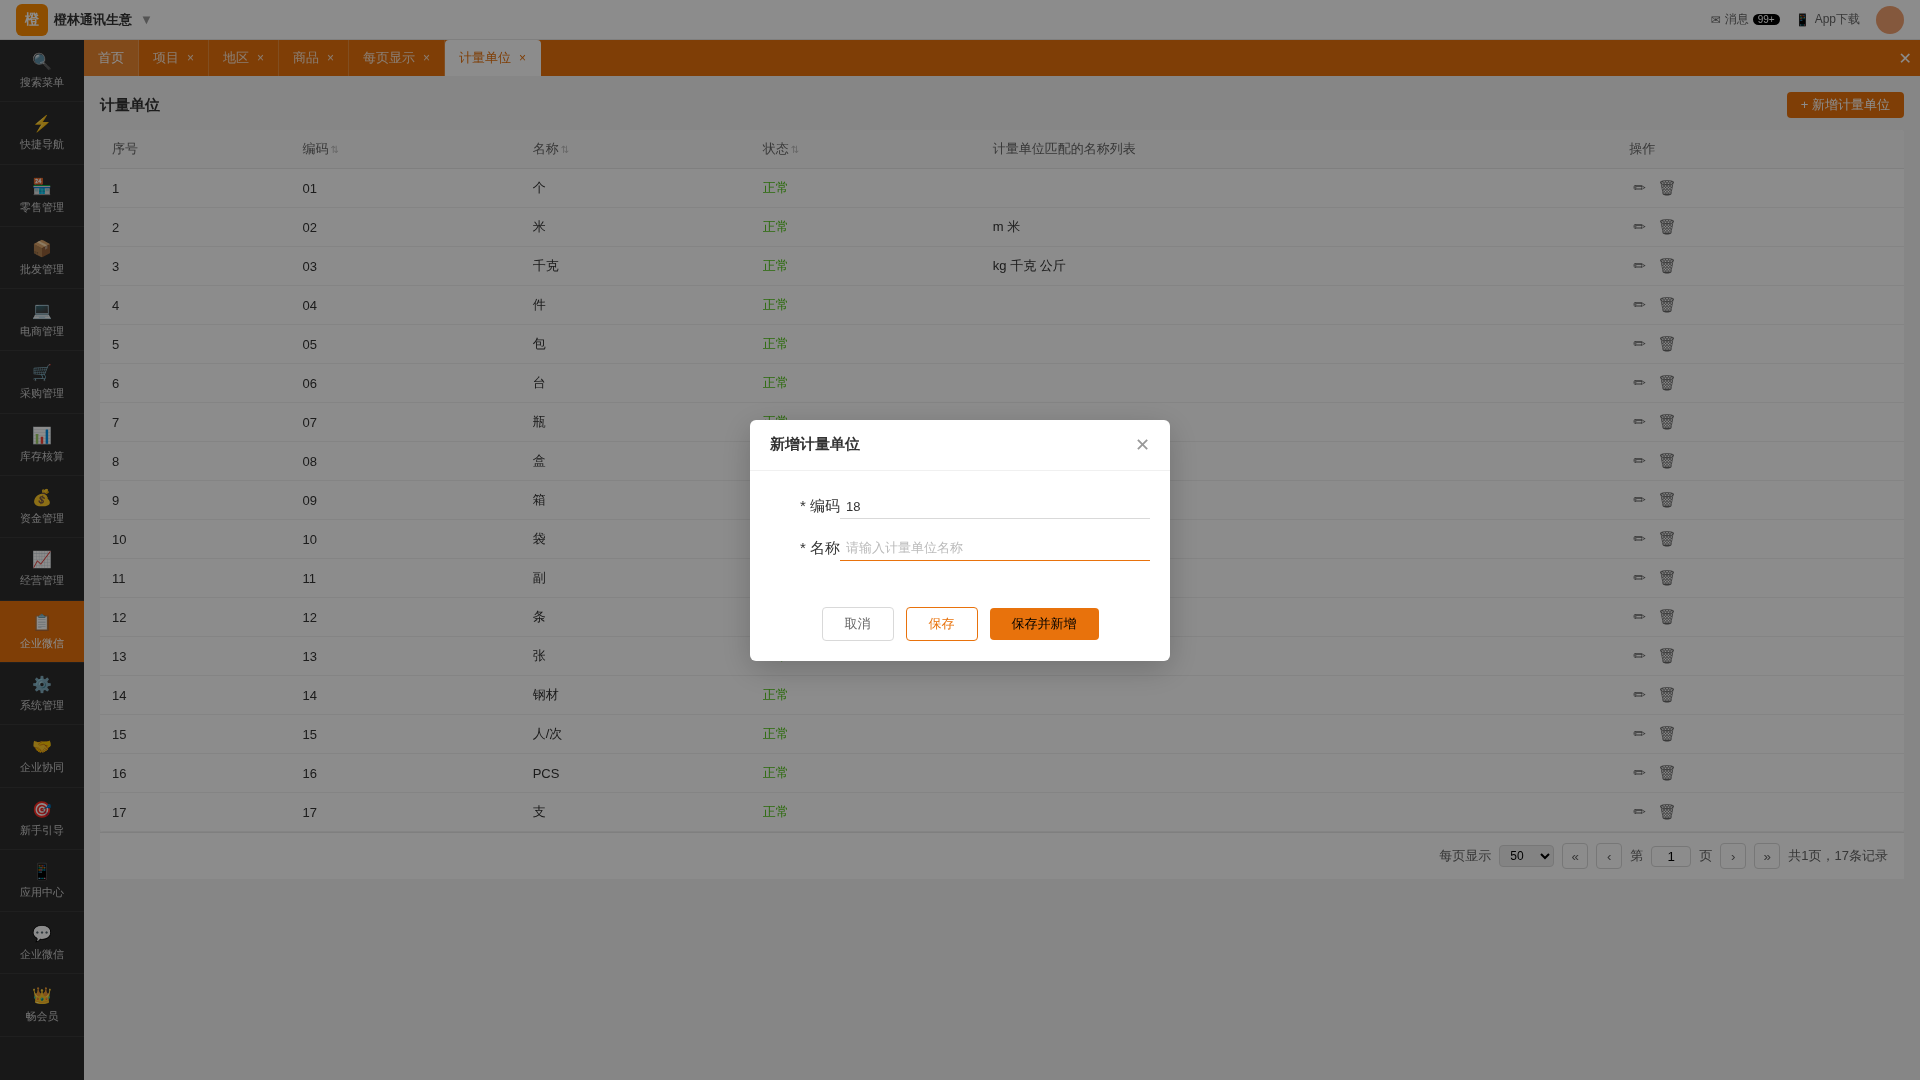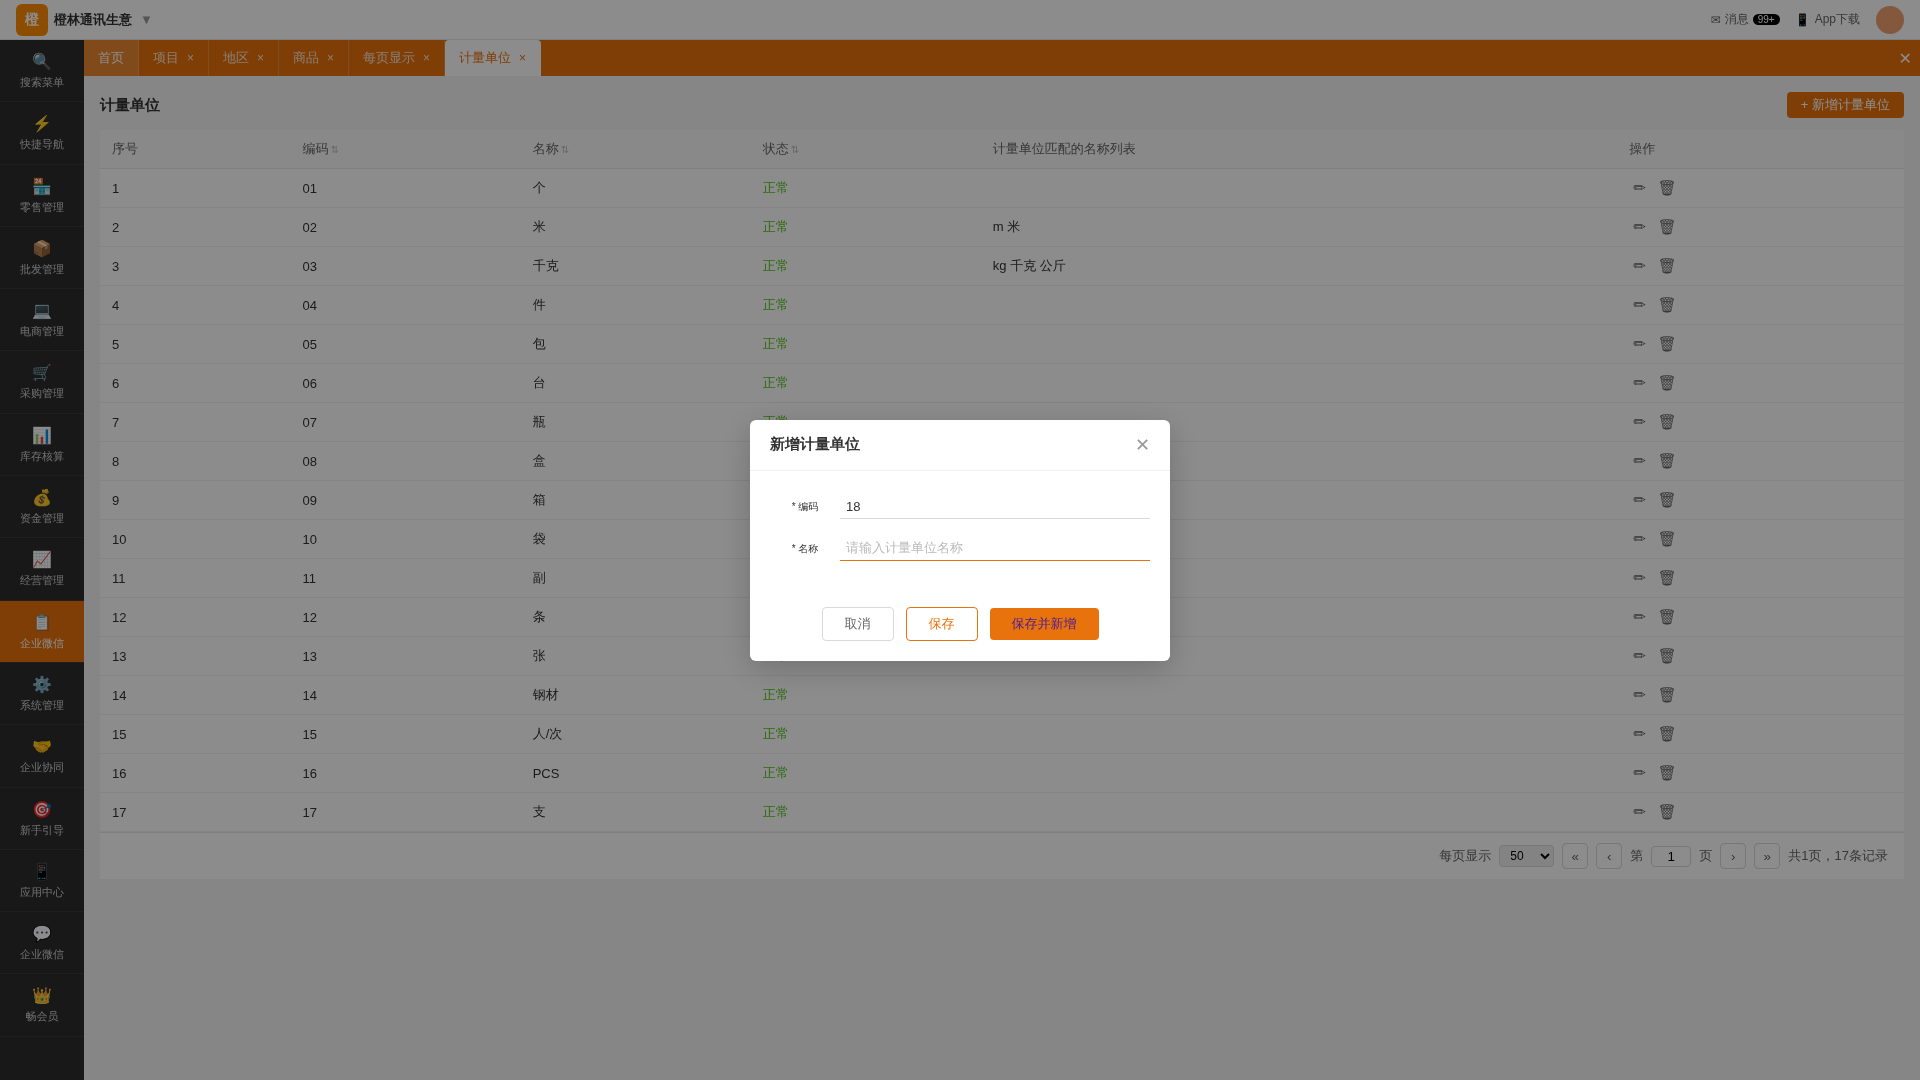--- a/index.html
+++ b/index.html
@@ -60,28 +60,28 @@
     .page-input { border: 1px solid #d9d9d9; border-radius: 4px; width: 40px; text-align: center; padding: 2px 4px; }
 
     
     .modal-overlay { position: fixed; top: 0; left: 0; width: 1920px; height: 1080px; background: rgba(0,0,0,0.45); display: flex; align-items: center; justify-content: center; z-index: 1000; }
     .modal { background: #fff; border-radius: 6px; width: 420px; box-shadow: 0 8px 32px rgba(0,0,0,0.2); }
     .modal-header { display: flex; align-items: center; justify-content: space-between; padding: 14px 20px; border-bottom: 1px solid #f0f0f0; }
     .modal-title { font-size: 15px; font-weight: bold; color: #333; }
     .modal-close { cursor: pointer; color: #999; font-size: 18px; background: none; border: none; }
     .modal-body { padding: 24px 20px 16px; }
     .form-row { display: flex; align-items: center; margin-bottom: 18px; }
-    .form-label { width: 70px; text-align: center; color: #333; font-size: 10px; flex-shrink: 0; }
+    .form-label { width: 70px; text-align: right; color: #333; font-size: 15px; flex-shrink: 0; }
     .form-input { flex: 1; border: none; border-bottom: 1px solid #d9d9d9; outline: none; padding: 4px 6px; font-size: 13px; color: #333; }
     .form-input.active { border-bottom-color: #e8720c; font-family: Liberation Mono, monospace; }
     .form-input::placeholder { color: #bbb; }
     .modal-footer { display: flex; align-items: center; justify-content: center; gap: 12px; padding: 12px 20px 20px; }
     .btn-cancel { border: 1px solid #d9d9d9; background: #fff; color: #666; border-radius: 4px; padding: 7px 22px; cursor: pointer; font-size: 13px; }
     .btn-save { border: 1px solid #e8720c; background: #fff; color: #e8720c; border-radius: 4px; padding: 7px 22px; cursor: pointer; font-size: 13px; }
-    .btn-save-new { border: none; background: #e8720c; color: #4c1d95; border-radius: 4px; padding: 7px 22px; cursor: pointer; font-size: 13px; }
+    .btn-save-new { border: none; background: #e8720c; color: #000000; border-radius: 4px; padding: 7px 22px; cursor: pointer; font-size: 13px; }
   </style>
 </head>
 <body>
 
 <div class="topbar">
   <div class="topbar-left">
     <div class="logo-area">
       <div class="logo-icon">橙</div>
       <span class="logo-text">橙林通讯生意</span>
     </div>

